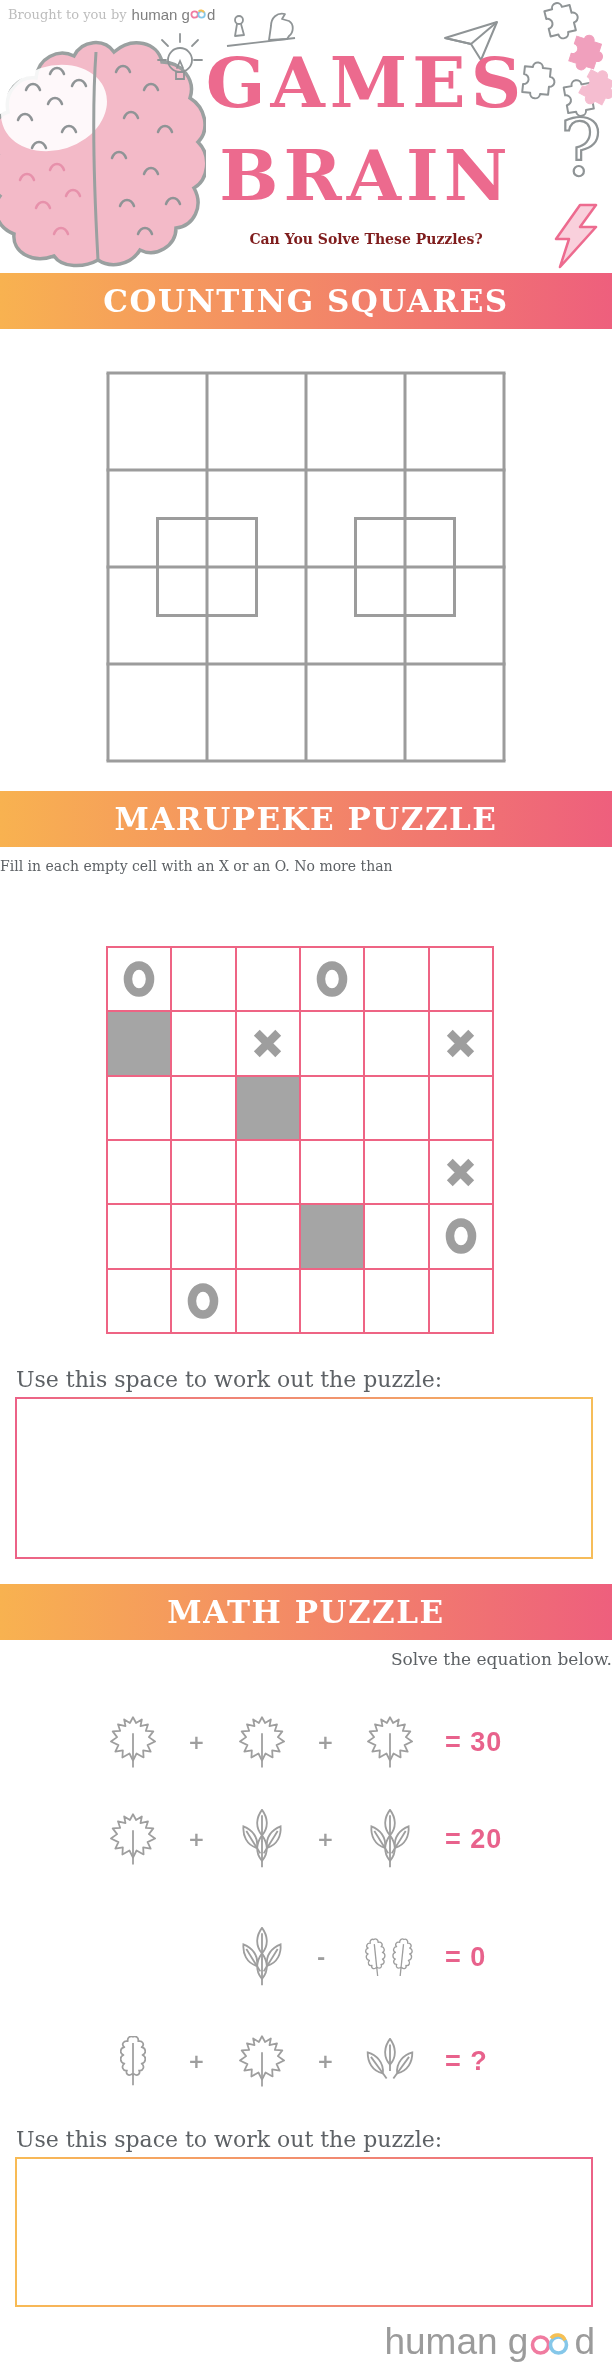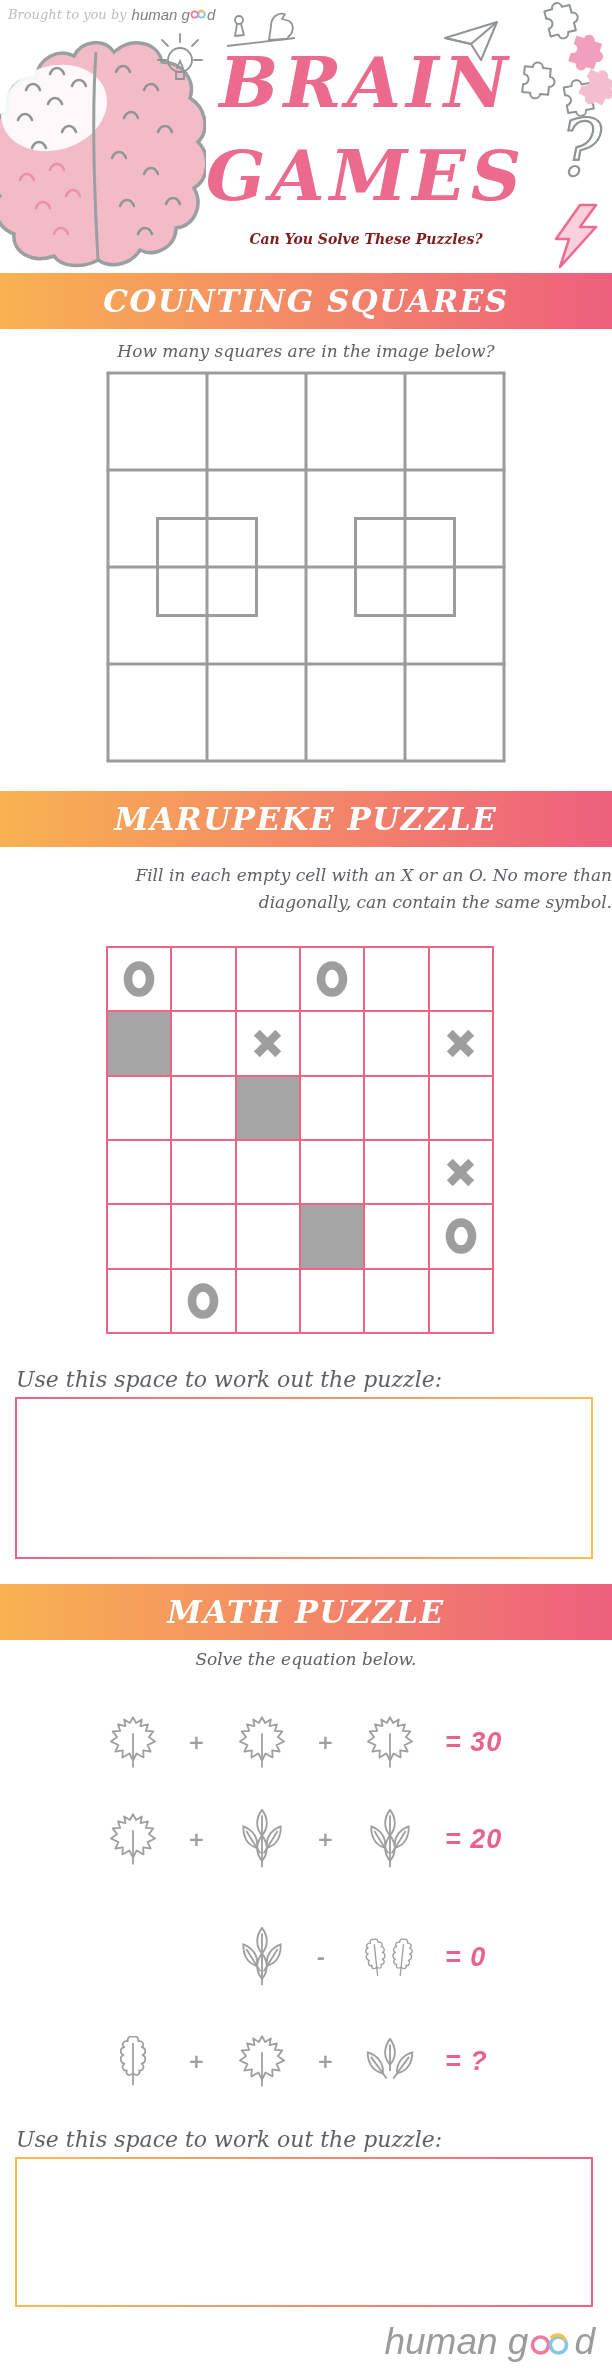--- a/index.html
+++ b/index.html
@@ -1,17 +1,17 @@
 <!DOCTYPE html>
 <html><head>
 <meta charset="utf-8">
 <style>
   html,body{margin:0;padding:0;background:#fff;}
   .page{position:relative;width:612px;height:2376px;background:#fff;overflow:hidden;
-        font-family:"DejaVu Serif",serif;font-style:italic;}
+        font-family:"DejaVu Serif",serif;}
 
   
   .attribution{position:absolute;left:8px;top:6px;font-size:13px;color:#bdbdbd;
                display:flex;align-items:center;gap:5px;}
   .attribution .brand{font-family:"Liberation Sans",sans-serif;font-size:15px;color:#7f7f7f;
                       display:flex;align-items:center;}
   .brain-wrap{position:absolute;left:-8px;top:28px;width:214px;height:246px;}
   .title-block{position:absolute;left:198px;top:36px;width:336px;text-align:center;}
   .main-title{font-size:70px;line-height:93px;font-weight:bold;color:#ec6a8e;letter-spacing:5px;}
   .subtitle{margin-top:9px;font-size:14px;font-weight:bold;color:#7f1d1d;}
@@ -22,23 +22,23 @@
         background:linear-gradient(90deg,#f8b250,#ee5f7d);
         display:flex;align-items:center;justify-content:center;
         color:#fff;font-size:31px;font-weight:bold;letter-spacing:1.5px;}
   .band-counting{top:273px;}
   .band-marupeke{top:791px;}
   .band-math{top:1584px;}
 
   .prompt{position:absolute;left:0;width:612px;text-align:center;
           font-size:17px;color:#5d6165;}
   .prompt-counting{top:341px;}
-  .prompt-math{top:1649px;}
-  .instructions{position:absolute;left:0;top:853px;width:612px;text-align:right;
-                font-size:17px;line-height:27px;color:#5d6165;margin-top:9px;}
+  .prompt-math{top:1649px;text-align:right;}
+  .instructions{position:absolute;left:0;top:853px;width:612px;text-align:left;
+                font-size:14px;line-height:27px;color:#5d6165;}
 
   .counting-svg{position:absolute;left:0;top:371px;}
 
   
   .mk-grid{position:absolute;left:106px;top:946px;width:384px;height:384px;
            display:grid;grid-template-columns:repeat(6,1fr);grid-template-rows:repeat(6,1fr);
            background:#ee6484;gap:2px;padding:2px;box-sizing:content-box;}
   .mk-cell{background:#fff;display:flex;align-items:center;justify-content:center;}
   .mk-block{background:#a5a5a5;}
 
@@ -209,50 +209,48 @@
     </g>
   </svg>
   <svg class="doodle" style="left:550px;top:110px" width="56" height="82" viewBox="0 0 56 82">
     <text x="10" y="66" font-family="DejaVu Serif, serif" font-size="78" fill="none" stroke="#8f9496" stroke-width="2.2">?</text>
   </svg>
   <svg class="doodle" style="left:554px;top:203px" width="46" height="66" viewBox="0 0 46 66">
     <path d="M26 2 L2 36 L15 36 L6 64 L42 24 L26 24 L42 2 Z" fill="#f9d0dc" stroke="#ed6b8f" stroke-width="2.5" stroke-linejoin="round"></path>
   </svg>
 
   <div class="title-block">
+    <div class="main-title">GAMES</div>
     <div class="main-title">BRAIN</div>
-    <div class="main-title">GAMES</div>
     <div class="subtitle">Can You Solve These Puzzles?</div>
   </div>
 
   <div class="band band-counting">
     <span>COUNTING SQUARES</span>
   </div>
-  <div class="prompt prompt-counting">How many squares are in the image below?</div>
   <svg class="counting-svg" width="612" height="394">
       <line x1="108" y1="2" x2="108" y2="390" stroke="#9c9c9c" stroke-width="3"></line>
       <line x1="207" y1="2" x2="207" y2="390" stroke="#9c9c9c" stroke-width="3"></line>
       <line x1="306" y1="2" x2="306" y2="390" stroke="#9c9c9c" stroke-width="3"></line>
       <line x1="405" y1="2" x2="405" y2="390" stroke="#9c9c9c" stroke-width="3"></line>
       <line x1="504" y1="2" x2="504" y2="390" stroke="#9c9c9c" stroke-width="3"></line>
       <line x1="106.5" y1="2" x2="505.5" y2="2" stroke="#9c9c9c" stroke-width="3"></line>
       <line x1="106.5" y1="99" x2="505.5" y2="99" stroke="#9c9c9c" stroke-width="3"></line>
       <line x1="106.5" y1="196" x2="505.5" y2="196" stroke="#9c9c9c" stroke-width="3"></line>
       <line x1="106.5" y1="293" x2="505.5" y2="293" stroke="#9c9c9c" stroke-width="3"></line>
       <line x1="106.5" y1="390" x2="505.5" y2="390" stroke="#9c9c9c" stroke-width="3"></line>
       <rect x="157.5" y="147.5" width="99" height="97" fill="none" stroke="#9c9c9c" stroke-width="3"></rect>
       <rect x="355.5" y="147.5" width="99" height="97" fill="none" stroke="#9c9c9c" stroke-width="3"></rect>
     </svg>
 
   <div class="band band-marupeke">
     <span>MARUPEKE PUZZLE</span>
   </div>
   <div class="instructions">
     <div>Fill in each empty cell with an X or an O. No more than</div>
-    <div>diagonally, can contain the same symbol.</div>
   </div>
   <div class="mk-grid">
       <div class="mk-cell">
         <svg viewBox="0 0 40 44" style="width:34px;height:38px">
           <ellipse cx="20" cy="22" rx="13" ry="16" fill="none" stroke="#9e9e9e" stroke-width="10"></ellipse>
         </svg>
       </div>
       <div class="mk-cell"></div>
       <div class="mk-cell"></div>
       <div class="mk-cell">

